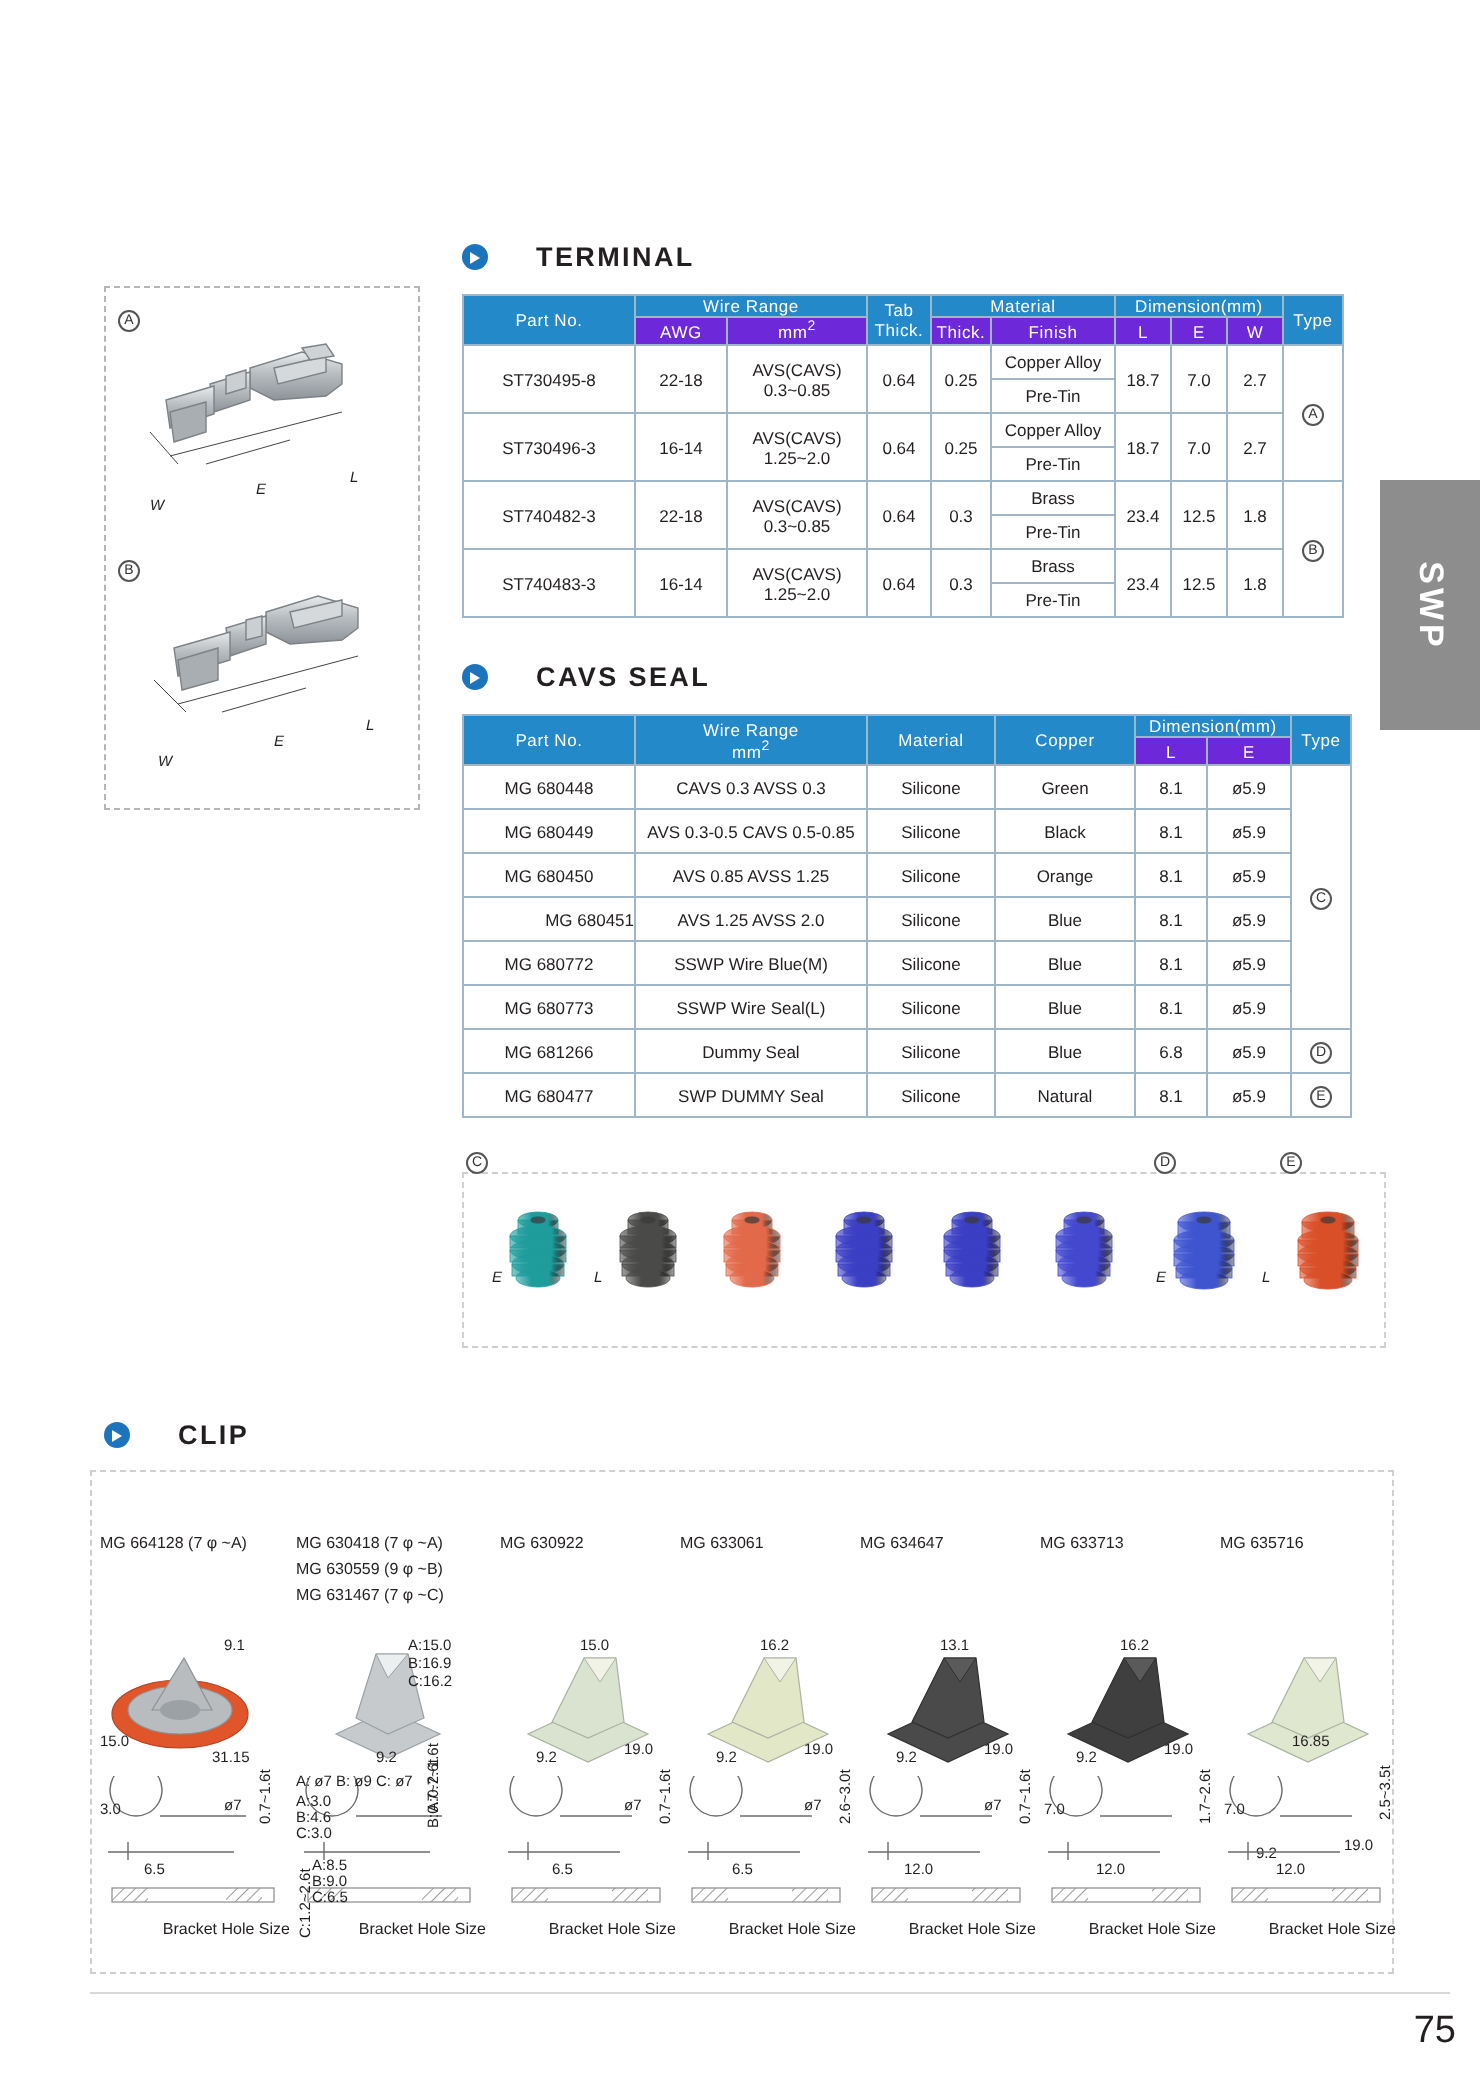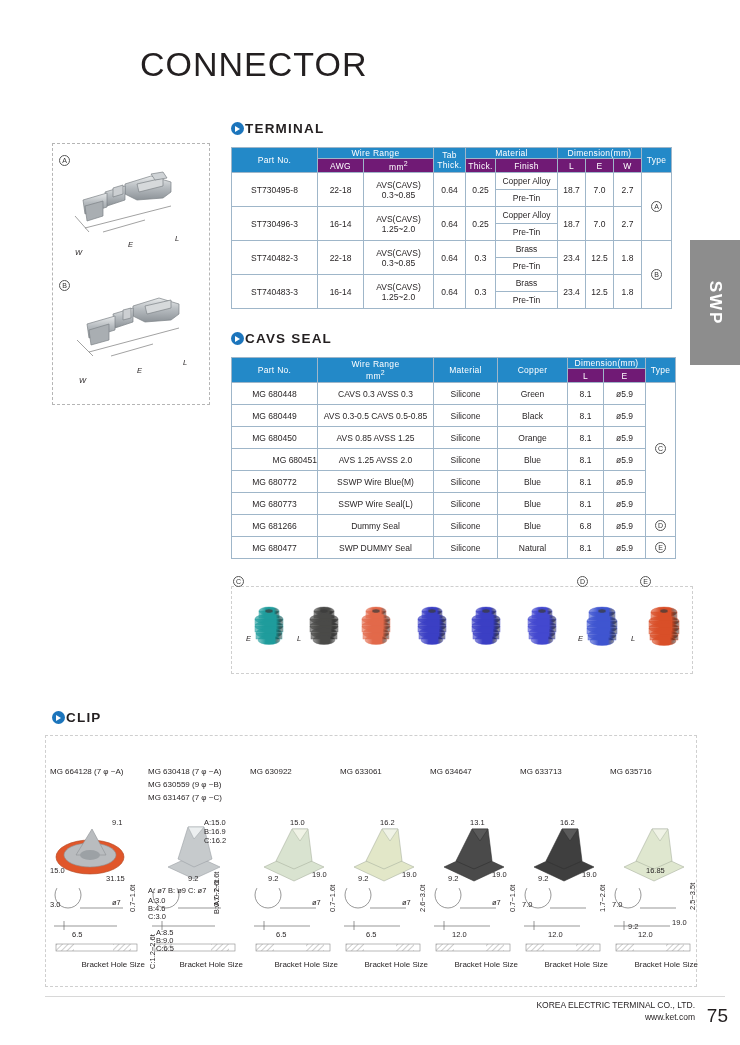--- a/index.html
+++ b/index.html
@@ -15,21 +15,21 @@
   .page { position: relative; width:740px; height:1045px; }
 
   
   .page-title {
     position:absolute; left:140px; top:45px;
     font-size:34px; letter-spacing:1px; font-weight:400;
     color:#231f20;
   }
 
   
-  .sec-head { position:absolute; display:flex; align-items:center; gap:1px; }
+  .sec-head { position:absolute; display:flex; align-items:center; gap:24px; }
   .sec-bullet {
     width:13px; height:13px; border-radius:50%;
     background:#1c75bc; position:relative; flex:0 0 auto;
   }
   .sec-bullet::after{
     content:""; position:absolute; left:4px; top:3.5px;
     width:0;height:0; border-left:5px solid #fff;
     border-top:3px solid transparent; border-bottom:3px solid transparent;
   }
   .sec-title { font-size:13.5px; font-weight:bold; letter-spacing:1.2px; color:#231f20; }
@@ -38,21 +38,21 @@
   table.kt { border-collapse:collapse; position:absolute; }
   table.kt th, table.kt td {
     border:1px solid #9fb6c9;
     font-size:8.5px; text-align:center; vertical-align:middle;
     padding:0; color:#231f20; background:#fff;
   }
   table.kt thead th {
     background:#2389c8; color:#fff; font-weight:normal;
     font-size:8.5px; letter-spacing:.3px;
   }
-  table.kt thead th.sub { background:#701a75;margin-top:24px; }
+  table.kt thead th.sub { background:#6d28d9;margin-top:24px; }
   table.kt thead th.partno { background:#2389c8; }
   .mm2 { font-size:7px; vertical-align:super; }
 
   
   .side-tab {
     position:absolute; right:0; top:240px; width:50px; height:125px;
     background:#8d8d8d;
   }
   .side-tab span{
     position:absolute; left:50%; top:50%;
@@ -86,21 +86,20 @@
   .footer-rule { position:absolute; left:45px; right:15px; bottom:48px; border-top:1px solid #d8d8d8; }
 
   .dim-txt { position:absolute; font-size:7.5px; color:#231f20; }
   .dim-txt.it { font-style:italic; }
 </style>
 </head>
 <body>
 
 <div class="page">
 
-  <div class="page-title">CONNECTOR</div>
 
   <div class="side-tab">
     <span>SWP</span>
   </div>
 
   <div class="sec-head" style="left:231px; top:121px;">
     <div class="sec-bullet"></div>
     <div class="sec-title">TERMINAL</div>
   </div>
 
@@ -809,18 +808,14 @@
   </svg></div>
       <div style="position: absolute; left: 610px; top: 888px; width: 88px; height: 72px; font-size: 7.5px; color: rgb(35, 31, 32);">
         <div style="position:absolute;left:2px;top:12px;white-space:nowrap;">7.0</div>
         <div style="position:absolute;left:28px;top:42px;white-space:nowrap;">12.0</div>
         <div style="position:absolute;left:78px;top:22px;white-space:nowrap;transform:rotate(-90deg);transform-origin:left top;">2.5~3.5t</div>
       </div>
       <div class="bracket-label" style="position: absolute; left: 610px; top: 960px; width: 88px;">Bracket Hole Size</div>
     </div>
 
   <div class="footer-rule"></div>
-  <div class="footer-txt">
-    <div>KOREA ELECTRIC TERMINAL CO., LTD.</div>
-    <div>www.ket.com</div>
-  </div>
   <div class="pageno">75</div>
 </div>
 
 </body></html>

